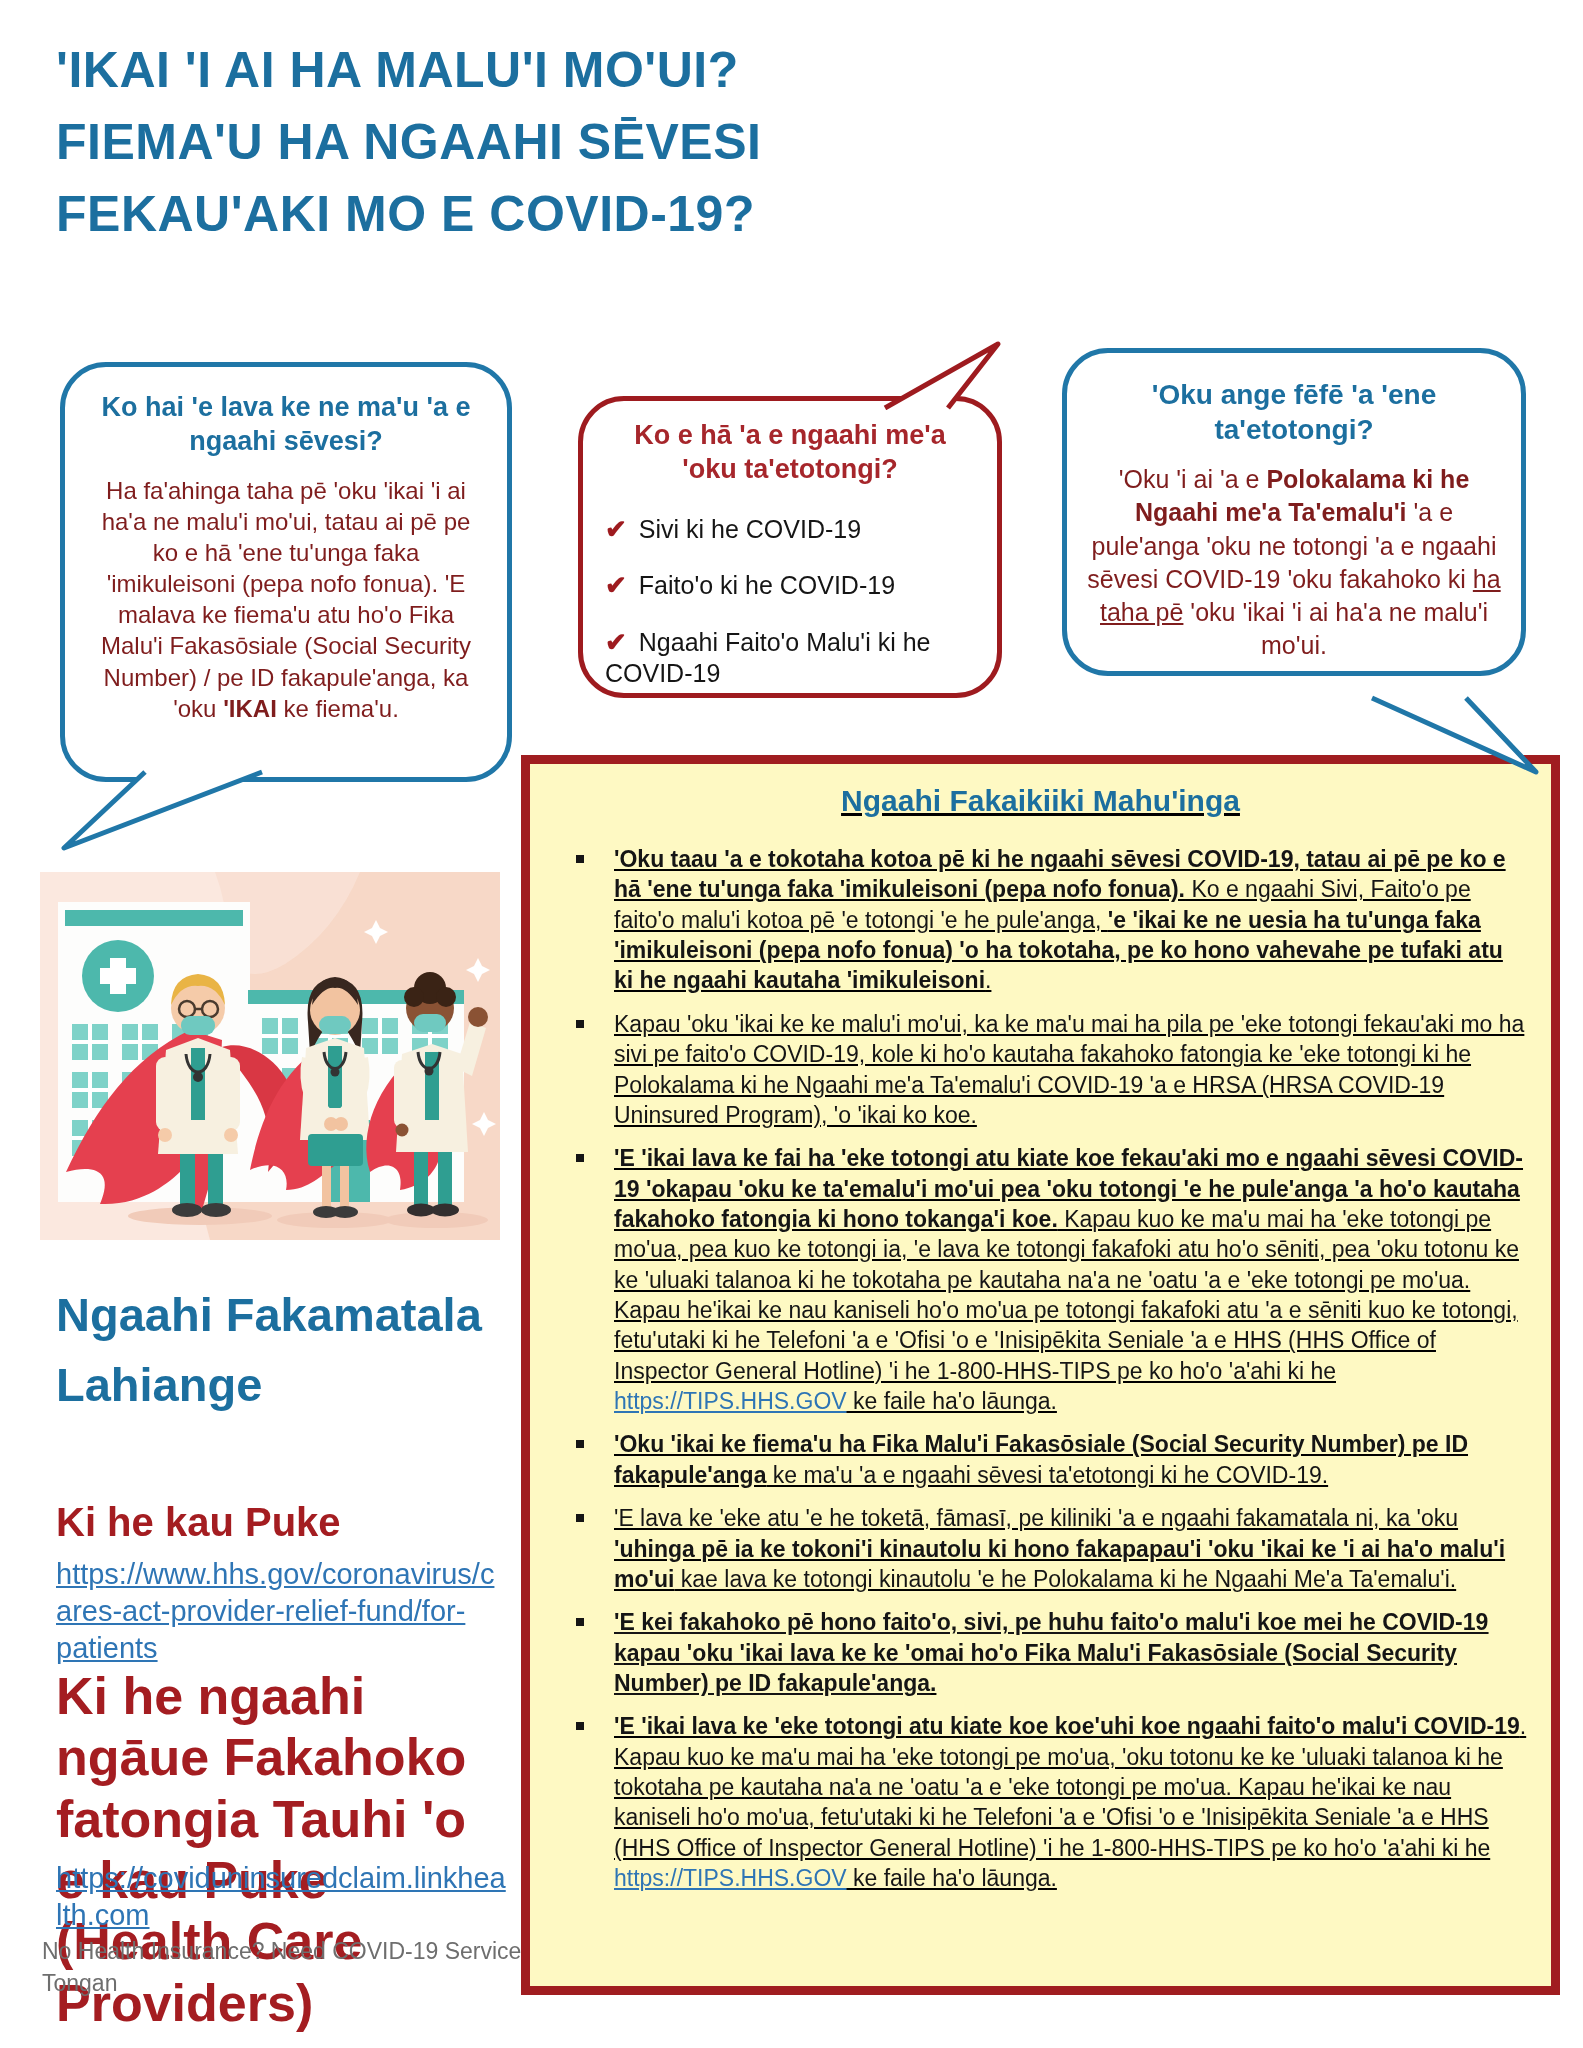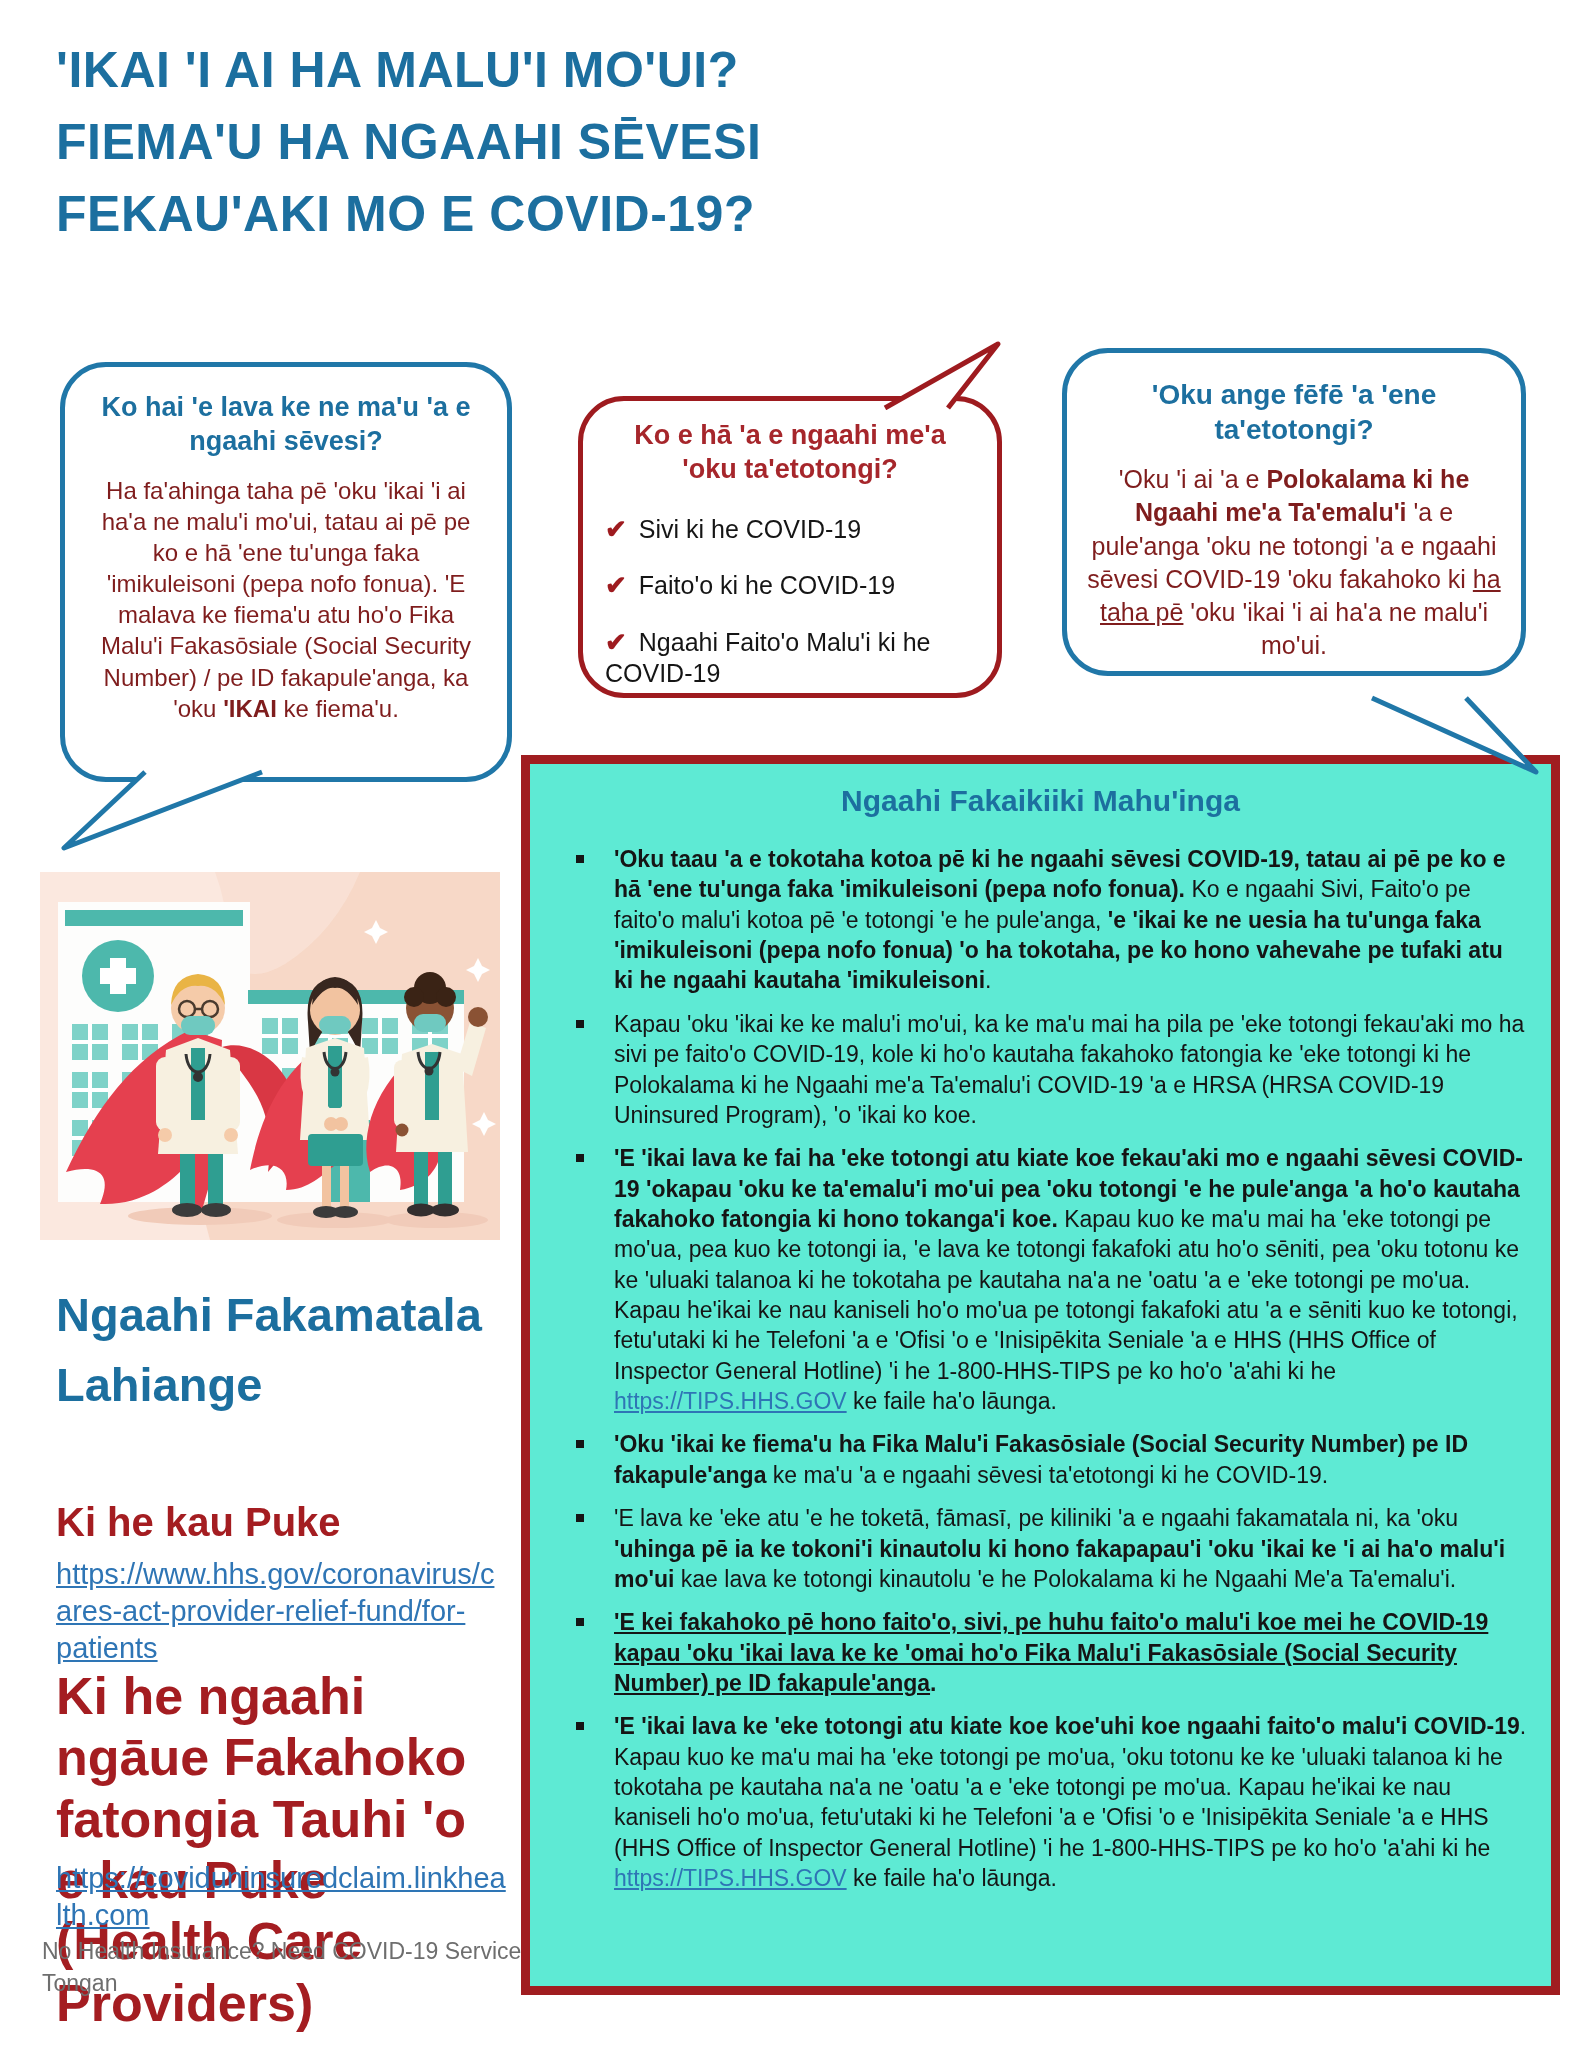--- a/index.html
+++ b/index.html
@@ -36,22 +36,22 @@
   .check-item .check { color:var(--bubble-red,#9e1b1f); font-weight:bold; font-size:26px; margin-right:12px; }
   .bubble-how { left:1062px; top:348px; width:464px; height:328px; padding:24px 20px; }
   .bubble-how .bubble-heading { font-size:28px; line-height:1.25; }
   .bubble-how .bubble-body { font-size:25px; line-height:1.33; }
 
   .tail { position:absolute; z-index:3; }
 
   
   .red-box {
     position:absolute; left:521px; top:755px; width:1039px; height:1240px;
-    border:9px solid var(--box-red,#a01d20); background:#5eead4; z-index:1;
-    box-sizing:border-box; overflow:hidden;
+    border:9px solid var(--box-red,#a01d20); background:#fef9c3; z-index:1;
+    box-sizing:border-box; overflow:hidden;text-decoration:underline;
   }
   .red-box-title { text-align:center; color:var(--brand-blue,#1c6f9f); font-size:30px; font-weight:bold; margin:20px 10px 0; }
   .info-bullets { list-style:none; margin:26px 24px 0 36px; padding:0; }
   .info-bullets li { position:relative; padding-left:48px; margin-bottom:13px; font-size:23px; line-height:1.32; color:#151515; text-align:left; }
   .info-bullets li::before { content:""; position:absolute; left:10px; top:11px; width:8px; height:8px; background:#151515; }
 
   .seg-b { font-weight:bold; }
   .seg-u { text-decoration:underline; }
   .seg-link { color:var(--link-blue,#2e75b5); text-decoration:underline; cursor:pointer; }
 

